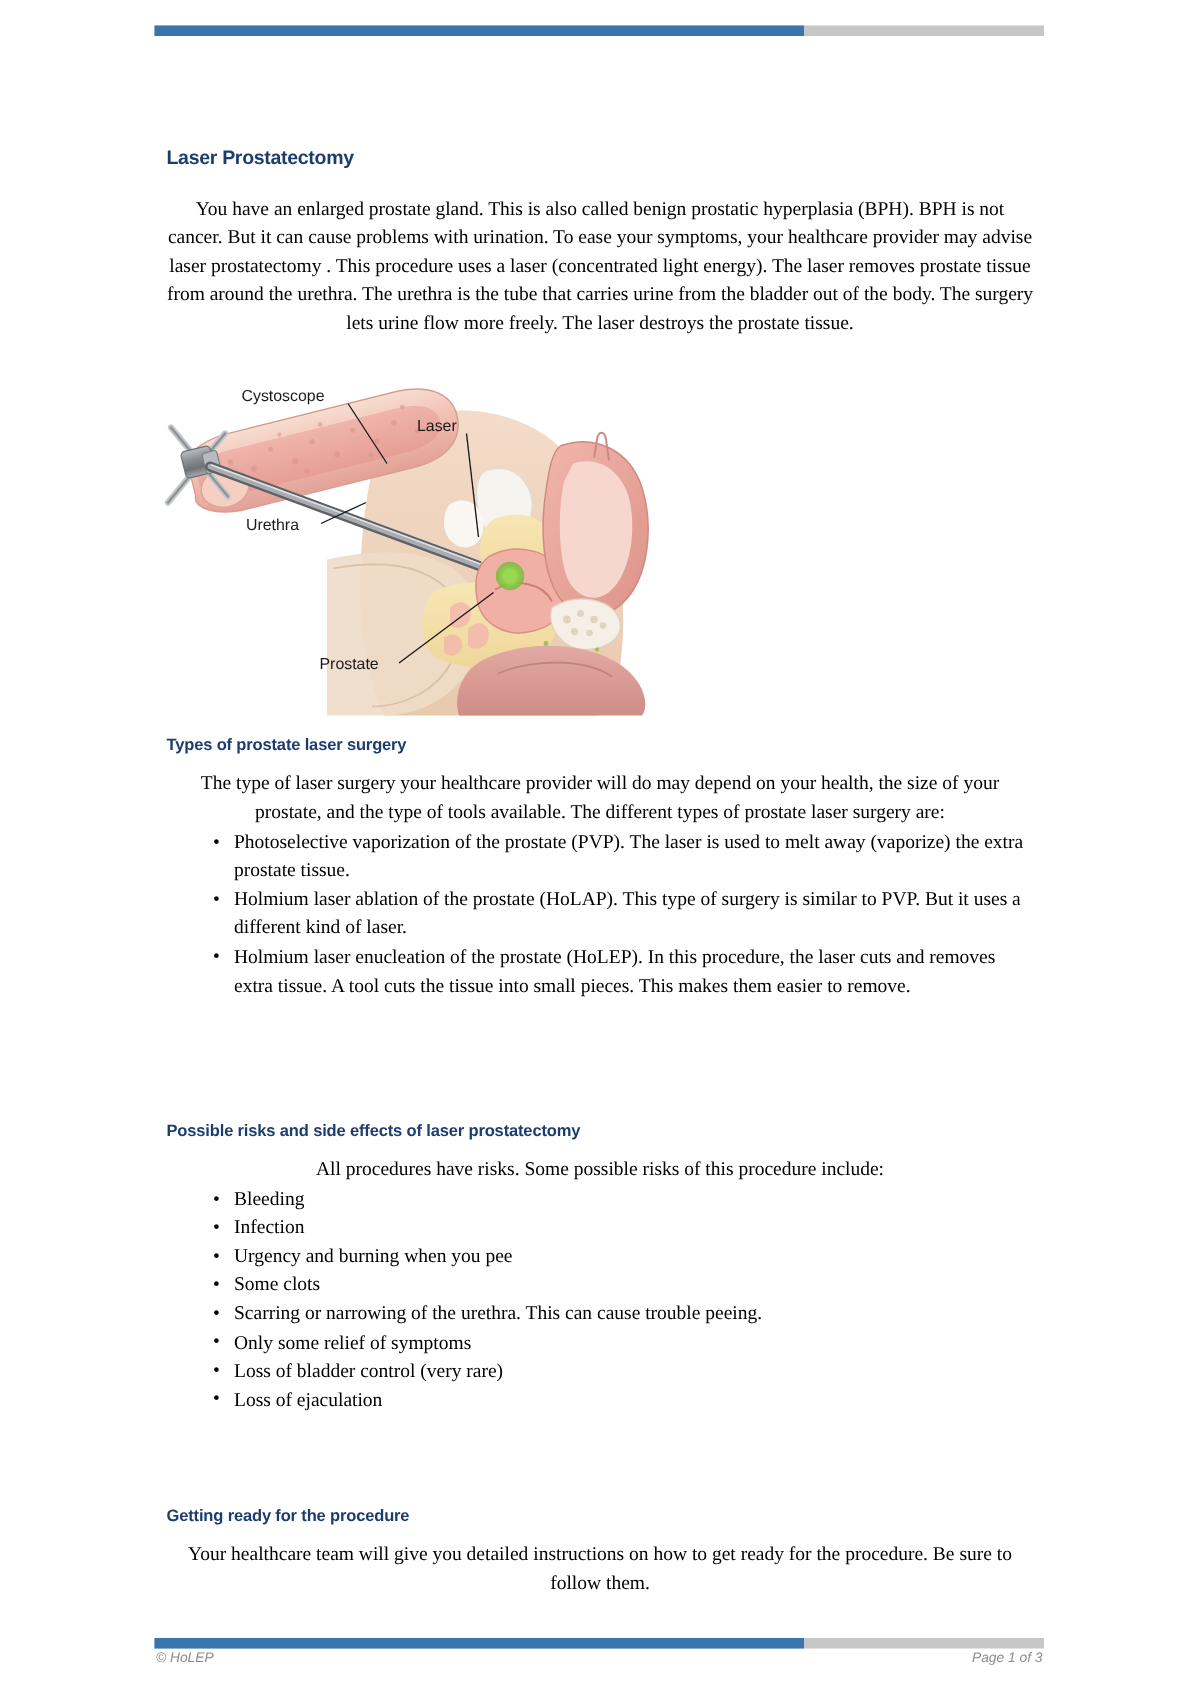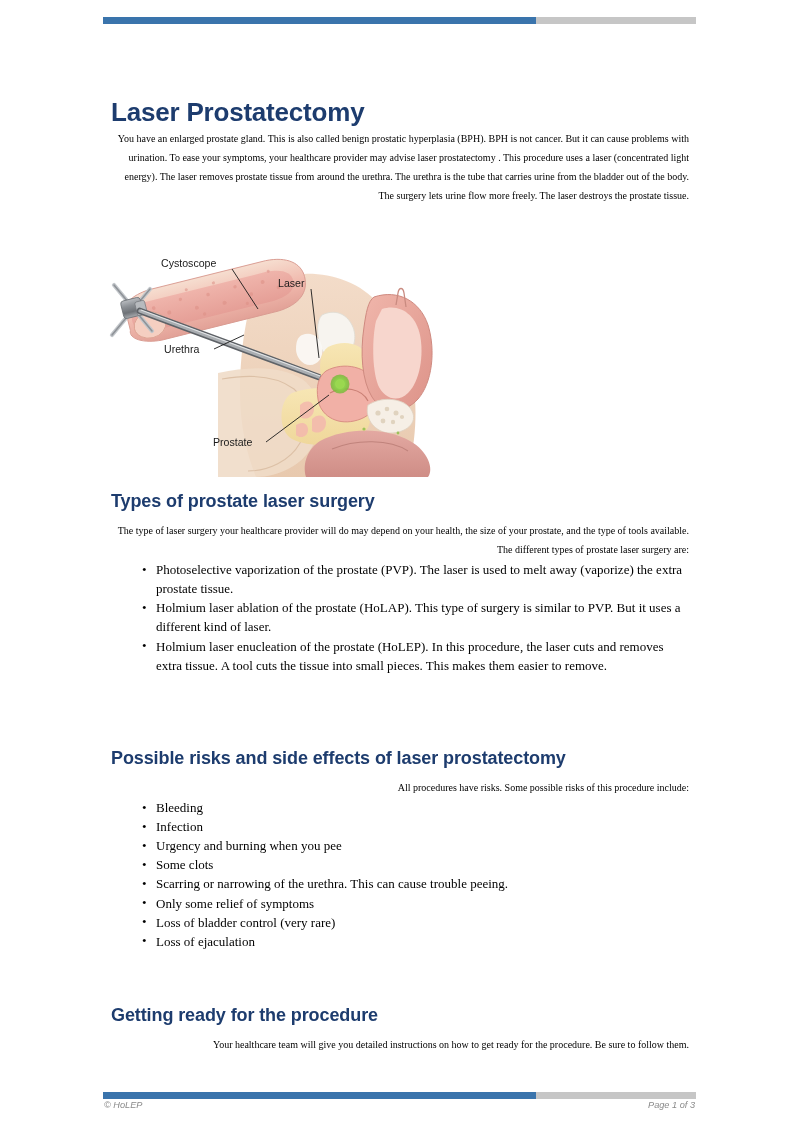--- a/index.html
+++ b/index.html
@@ -35,47 +35,47 @@
   
   .page {
     position: absolute;
     left: 111px;
     top: 0;
     width: 578px;
   }
 
   h1.doc-title {
     font-family: "Liberation Sans", "DejaVu Sans", sans-serif;
-    font-size: 26px;
+    font-size: 13px;
     font-weight: bold;
     color: #1d3c6e;
     margin: 0;
     padding: 0;
     position: absolute;
     top: 97px;
     left: 0;
     letter-spacing: -0.2px;
   }
 
   h2.section-title {
     font-family: "Liberation Sans", "DejaVu Sans", sans-serif;
-    font-size: 18px;
+    font-size: 11px;
     font-weight: bold;
     color: #1d3c6e;
     margin: 0 0 9px 0;
     padding: 0;
     letter-spacing: -0.1px;
   }
 
   p.body-text {
-    font-size: 10px;
+    font-size: 13px;
     line-height: 19.1px;
     margin: 0;
     padding: 0;
-    text-align: right;
+    text-align: center;
     font-family: Liberation Serif, serif;
   }
 
   ul.bullets {
     margin: 1px 0 0 0;
     padding: 0 0 0 31px;
     list-style: none;
   }
   ul.bullets li {
     font-size: 13px;

